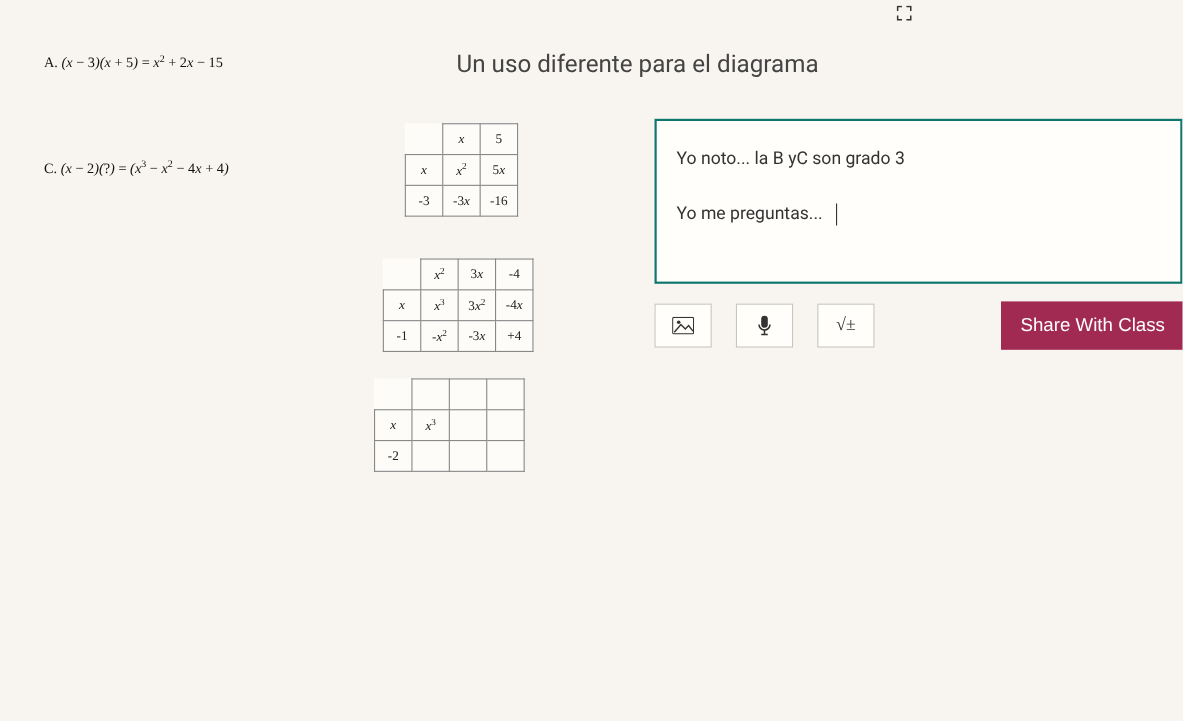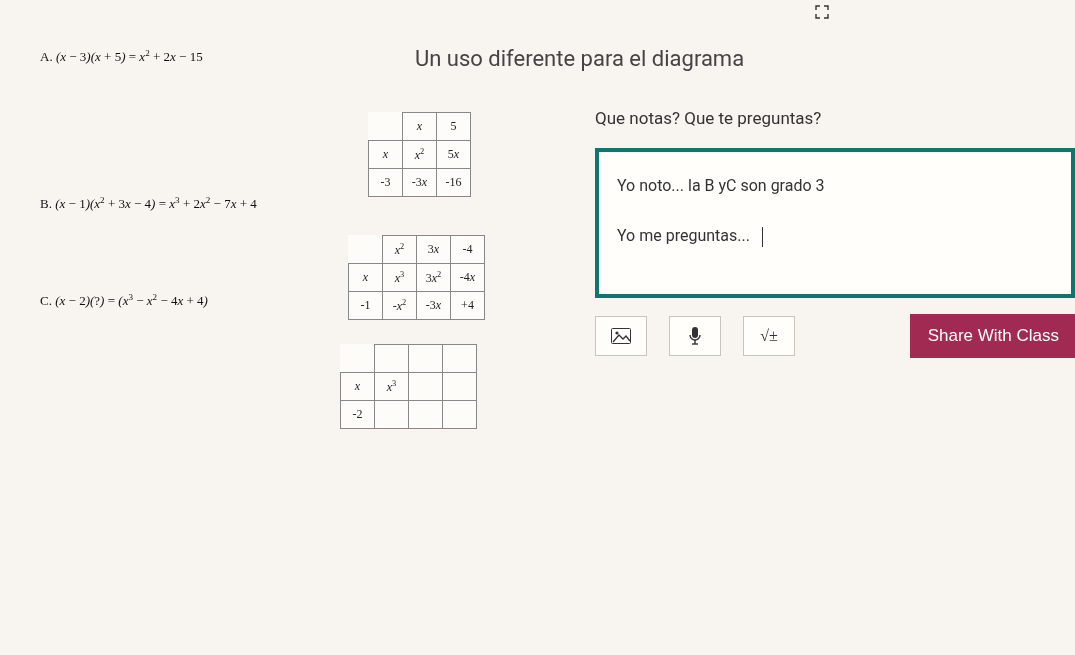--- a/index.html
+++ b/index.html
@@ -72,21 +72,21 @@
     letter-spacing: -1px;
   }
 
   .prompt {
     font-size: 17px;
     color: #333;
     margin-top: 0px;
     margin-bottom: 20px;
   }
   .responsebox {
-    border: 4px solid #0f766e;
+    border: 2px solid #0f766e;
     background: #fffefb;
     min-height: 150px;
     padding: 18px 18px;
     font-size: 16px;
     color: #333;
     position: relative;
     line-height: 2.0;
   }
   .cursor {
     display: inline-block;
@@ -128,24 +128,20 @@
 </head>
 <body>
 
 <div class="page">
 
   <div class="left-col">
     <div class="problemA math">
       <span class="plain">A.</span>
       (<i>x</i> <span class="plain">− 3</span>)(<i>x</i> <span class="plain">+ 5</span>) <span class="plain">=</span> <i>x</i><sup class="plain">2</sup> <span class="plain">+ 2</span><i>x</i> <span class="plain">− 15</span>
     </div>
-    <div class="problemB math">
-      <span class="plain">B.</span>
-      (<i>x</i> <span class="plain">− 1</span>)(<i>x</i><sup class="plain">2</sup> <span class="plain">+ 3</span><i>x</i> <span class="plain">− 4</span>) <span class="plain">=</span> <i>x</i><sup class="plain">3</sup> <span class="plain">+ 2</span><i>x</i><sup class="plain">2</sup> <span class="plain">− 7</span><i>x</i> <span class="plain">+ 4</span>
-    </div>
     <div class="problemC math">
       <span class="plain">C.</span>
       (<i>x</i> <span class="plain">− 2</span>)(<span class="plain">?</span>) <span class="plain">=</span> (<i>x</i><sup class="plain">3</sup> <span class="plain">−</span> <i>x</i><sup class="plain">2</sup> <span class="plain">− 4</span><i>x</i> <span class="plain">+ 4</span>)
     </div>
   </div>
 
   <div class="center-col">
     <div style="height:112px"></div>
 
     <table class="grid gridA">
@@ -223,21 +219,20 @@
   <div class="right-col">
     <div style="position:relative;">
       <div class="expand-icon" title="expand">
         <svg width="14" height="14" viewBox="0 0 14 14">
           <path d="M1 5 V1 H5 M9 1 H13 V5 M13 9 V13 H9 M5 13 H1 V9" stroke="#333" stroke-width="1.4" fill="none"></path>
         </svg>
       </div>
     </div>
 
     <div style="height:108px"></div>
-    <div class="prompt">Que notas? Que te preguntas?</div>
 
     <div class="responsebox">
       <div>Yo noto... la B yC son grado 3</div>
       <div style="margin-top:18px;">
         <span>Yo me preguntas...</span>
         <span class="cursor"></span>
       </div>
     </div>
 
     <div class="toolbar">

